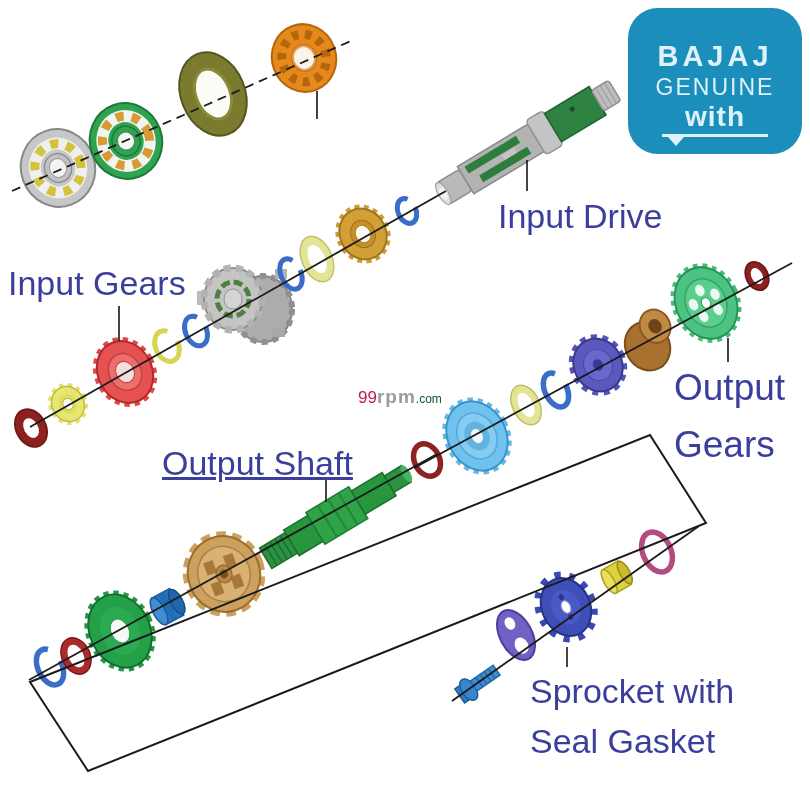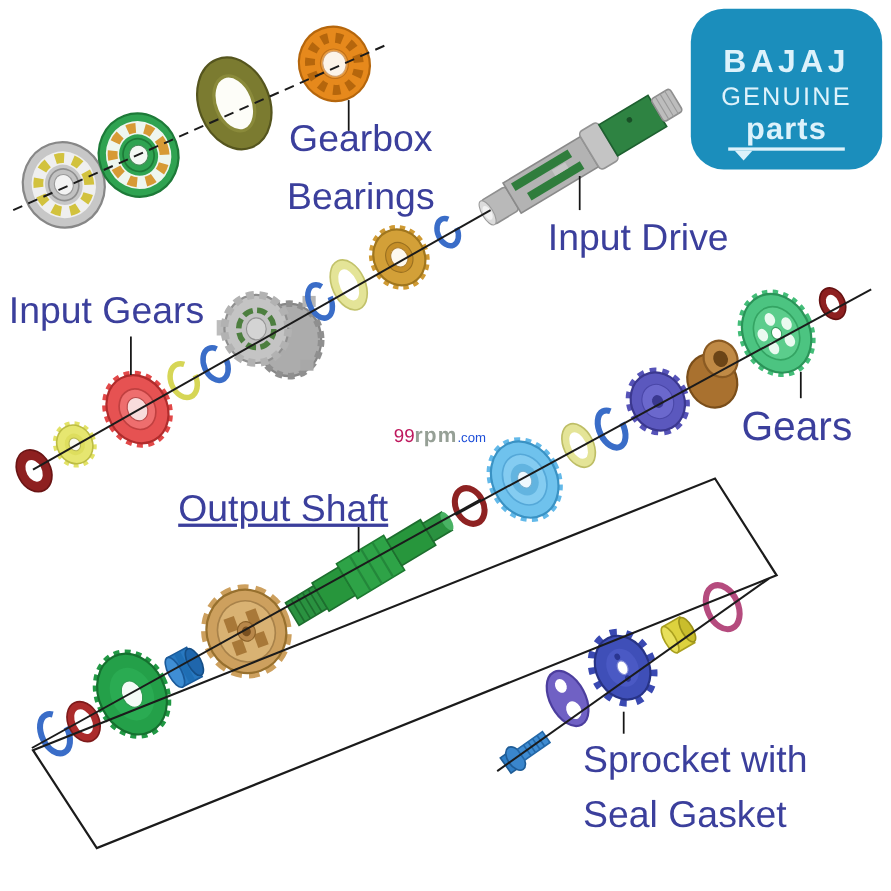--- a/index.html
+++ b/index.html
@@ -13,21 +13,21 @@
   #lbl-input-shaft{left:498px;top:192px;}
   #lbl-input-gears{left:8px;top:259px;}
   #lbl-output-gears{left:674px;top:359px;font-size:37px;line-height:57px;}
   #lbl-output-shaft{left:162px;top:439px;text-decoration:underline;}
   #lbl-drive-chain{left:530px;top:666px;line-height:50px;}
   
   #watermark{position:absolute;left:358px;top:386px;z-index:1;white-space:nowrap;
              font-family:"Liberation Sans", sans-serif;}
   #watermark .wm-99{font-size:17px;color:#be185d;}
   #watermark .wm-rpm{font-size:19px;font-weight:bold;color:#96a096;letter-spacing:1px;}
-  #watermark .wm-com{font-size:12px;color:#1d4ed8;}
+  #watermark .wm-com{font-size:12px;color:#14532d;}
   
   #logo{position:absolute;left:628px;top:8px;width:174px;height:146px;border-radius:30px;
         z-index:4;text-align:center;}
   #logo .brand{margin-top:32px;font-size:29px;font-weight:bold;letter-spacing:4px;}
   #logo .genuine{margin-top:1px;font-size:23px;letter-spacing:2px;font-weight:normal;}
   #logo .parts{margin-top:0px;font-size:28px;font-weight:bold;letter-spacing:1px;}
   #logo .rule{position:relative;margin:1px auto 0 auto;width:106px;height:3px;}
   #logo .rule .tri{position:absolute;left:6px;top:3px;width:0;height:0;
         border-left:8px solid transparent;border-right:8px solid transparent;
         border-top:9px solid transparent;}
@@ -286,42 +286,39 @@
     <g stroke="#151515" stroke-width="1.6">
       <line x1="317" y1="91" x2="317" y2="119"></line>
       <line x1="527" y1="160" x2="527" y2="191"></line>
       <line x1="119" y1="306" x2="119" y2="341"></line>
       <line x1="326" y1="479" x2="326" y2="502"></line>
       <line x1="728" y1="338" x2="728" y2="362"></line>
       <line x1="567" y1="647" x2="567" y2="667"></line>
     </g>
   </svg>
 
-  <div class="lbl center" id="lbl-gearbox" style="color: rgb(59, 63, 156);">
-    <div>Gearbox</div>
-    <div>Bearings</div>
-  </div>
 
   <div class="lbl" id="lbl-input-shaft" style="color: rgb(59, 63, 156);">Input Drive</div>
 
   <div class="lbl" id="lbl-input-gears" style="color: rgb(59, 63, 156);">Input Gears</div>
 
   <div class="lbl" id="lbl-output-gears" style="color: rgb(59, 63, 156);">
+    <div>Output</div>
     <div>Gears</div>
   </div>
 
   <div class="lbl" id="lbl-output-shaft" style="color: rgb(59, 63, 156);">Output Shaft</div>
 
   <div class="lbl" id="lbl-drive-chain" style="color: rgb(59, 63, 156);">
     <div>Sprocket with</div>
     <div>Seal Gasket</div>
   </div>
 
   <div id="logo" style="background: rgb(27, 142, 188); color: rgb(221, 242, 251);">
     <div class="brand">BAJAJ</div>
     <div class="genuine">GENUINE</div>
-    <div class="parts">parts</div>
+    <div class="parts">with</div>
     <div class="rule" style="background: rgb(221, 242, 251);">
         <span class="tri" style="border-top-color: rgb(221, 242, 251);"></span>
       </div>
   </div>
 
 </div>
 
 </body></html>

